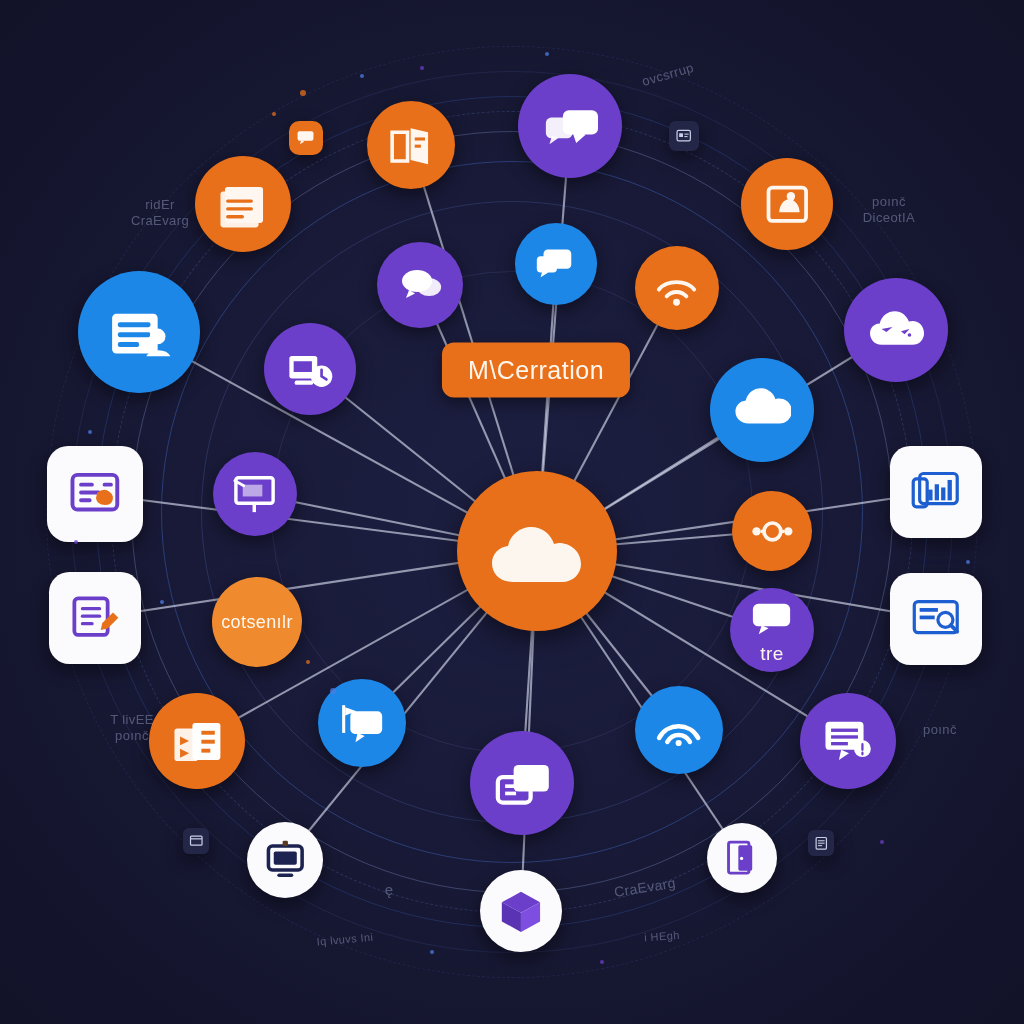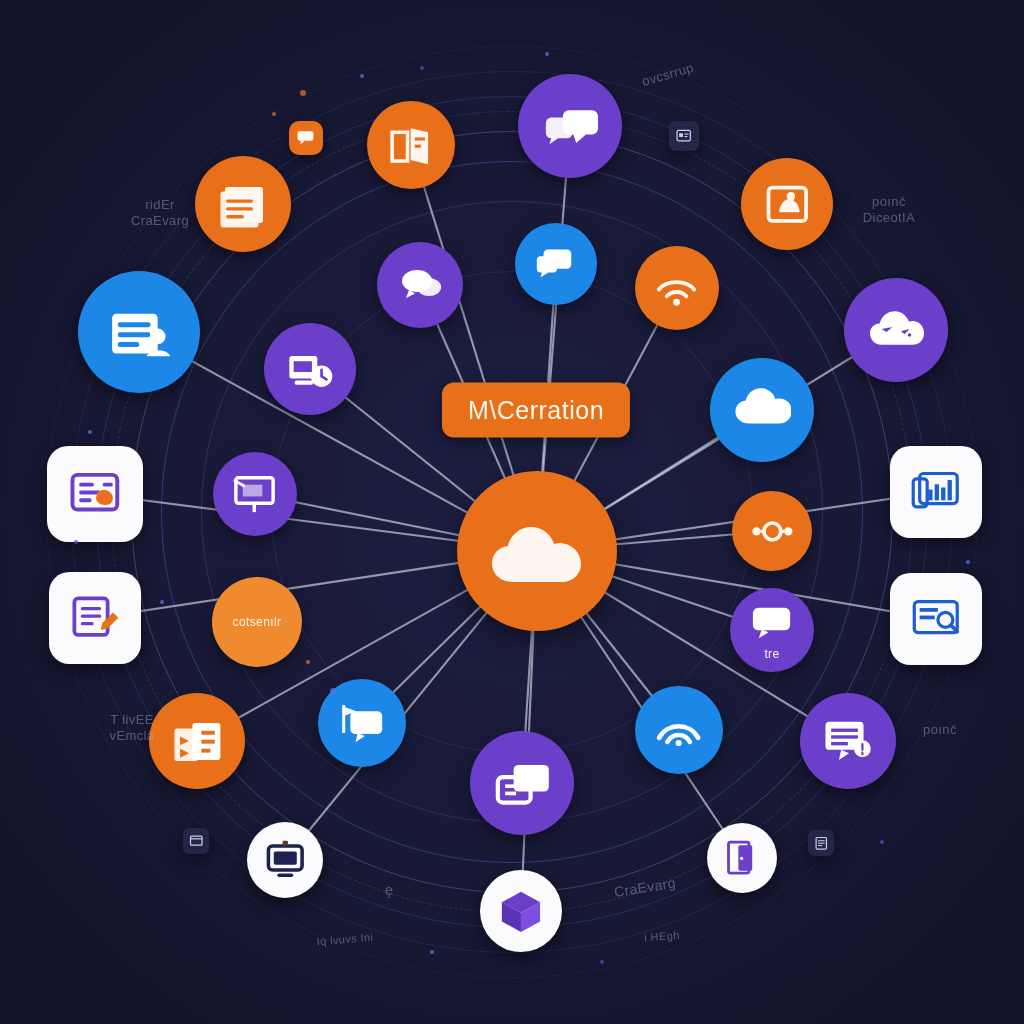--- a/index.html
+++ b/index.html
@@ -31,21 +31,21 @@
   .sq{border-radius:22%;}
   .shadow{box-shadow:0 6px 18px rgba(0,0,0,.45);}
   .ico{display:block;}
 
   
   .hub{width:160px;height:160px;border-radius:50%;background:#e8701a;
        box-shadow:0 8px 28px rgba(0,0,0,.5);}
   .hublabel{position:absolute;left:536px;top:370px;transform:translate(-50%,-50%);
        background:#e8701a;color:#fff7ee;border-radius:12px;
        padding:13px 26px;font-size:25px;letter-spacing:.5px;
-       white-space:nowrap;box-shadow:0 5px 16px rgba(0,0,0,.45);margin-top:40px;}
+       white-space:nowrap;box-shadow:0 5px 16px rgba(0,0,0,.45);}
 
   
   .flabel{position:absolute;color:#aab2d8;font-size:13px;line-height:1.25;
           opacity:.42;text-align:center;white-space:pre-line;letter-spacing:.4px;}
 
   .spark{position:absolute;border-radius:50%;}
 </style>
 </head>
 <body>
 
@@ -252,21 +252,21 @@
             <circle cx="48" cy="48" r="18" fill="none" stroke="#fff7ef" stroke-width="8"></circle>
             <circle cx="14" cy="48" r="9" fill="#fff7ef"></circle>
             <circle cx="82" cy="48" r="9" fill="#fff7ef"></circle>
             <line x1="23" y1="48" x2="32" y2="48" stroke="#fff7ef" stroke-width="7"></line>
             <line x1="64" y1="48" x2="73" y2="48" stroke="#fff7ef" stroke-width="7"></line>
           </svg>
         </div>
       </div>
       <div class="node" style="left: 257px; top: 622px;">
         <div class="shadow circ" style="width: 90px; height: 90px; background: rgb(239, 138, 46); display: flex; align-items: center; justify-content: center;">
-          <span style="color: rgb(255, 246, 236); font-size: 12px; letter-spacing: 0.4px; white-space: nowrap;">cotsenılr</span>
+          <span style="color: rgb(255, 246, 236); font-size: 18px; letter-spacing: 0.4px; white-space: nowrap;">cotsenılr</span>
         </div>
       </div>
       <div class="node" style="left: 95px; top: 618px;">
         <div class="shadow sq" style="width: 92px; height: 92px; background: rgb(251, 251, 253); display: flex; align-items: center; justify-content: center;">
           <svg class="ico" width="51.52" height="51.52" viewBox="0 0 96 96">
             <rect x="10" y="12" width="62" height="68" rx="7" fill="none" stroke="#6b3fc9" stroke-width="7"></rect>
             <rect x="22" y="28" width="38" height="6" rx="3" fill="#6b3fc9"></rect>
             <rect x="22" y="42" width="38" height="6" rx="3" fill="#6b3fc9"></rect>
             <rect x="22" y="56" width="24" height="6" rx="3" fill="#6b3fc9"></rect>
             <path d="M62 58 l20 -20 l10 10 l-20 20 l-13 3 z" fill="#e8701a"></path>
@@ -283,21 +283,21 @@
             <line x1="76" y1="60" x2="88" y2="72" stroke="#1d5fd0" stroke-width="7" stroke-linecap="round"></line>
           </svg>
         </div>
       </div>
       <div class="node" style="left: 772px; top: 630px;">
         <div class="shadow circ" style="width: 84px; height: 84px; background: rgb(107, 63, 201); display: flex; align-items: center; justify-content: center; flex-direction: column;">
           <svg class="ico" width="47.040000000000006" height="47.040000000000006" viewBox="0 0 96 96">
             <rect x="10" y="18" width="76" height="46" rx="11" fill="#ffffff"></rect>
             <path d="M28 62 l-6 18 l20 -12 z" fill="#ffffff"></path>
           </svg>
-          <span style="color: rgb(255, 246, 236); font-size: 12px; letter-spacing: 0.4px; white-space: nowrap;">tre</span>
+          <span style="color: rgb(255, 246, 236); font-size: 19px; letter-spacing: 0.4px; white-space: nowrap;">tre</span>
         </div>
       </div>
       <div class="node" style="left: 197px; top: 741px;">
         <div class="shadow circ" style="width: 96px; height: 96px; background: rgb(232, 112, 26); display: flex; align-items: center; justify-content: center;">
           <svg class="ico" width="53.760000000000005" height="53.760000000000005" viewBox="0 0 96 96">
             <rect x="40" y="16" width="50" height="66" rx="5" fill="#fff"></rect>
             <rect x="8" y="26" width="42" height="58" rx="5" fill="#fff" opacity=".9"></rect>
             <path d="M18 40 l16 8 l-16 8 z" fill="#e8701a"></path>
             <path d="M18 62 l16 8 l-16 8 z" fill="#e8701a"></path>
             <rect x="56" y="30" width="24" height="7" fill="#e8701a"></rect>
@@ -408,21 +408,21 @@
 
   <div class="hublabel">M\Cerration</div>
 
   <div id="alabels">
       <div class="flabel" style="left: 668px; top: 75px; font-size: 13px; transform: translate(-50%, -50%) rotate(-16deg);">ovcsrrup</div>
       <div class="flabel" style="left: 160px; top: 213px; font-size: 13px; transform: translate(-50%, -50%) rotate(0deg);">ridEr
 CraEvarg</div>
       <div class="flabel" style="left: 889px; top: 210px; font-size: 13px; transform: translate(-50%, -50%) rotate(0deg);">poınč
 DiceotIA</div>
       <div class="flabel" style="left: 132px; top: 728px; font-size: 13px; transform: translate(-50%, -50%) rotate(0deg);">T livEE
-vEmclà</div>
+poınč</div>
       <div class="flabel" style="left: 940px; top: 730px; font-size: 13px; transform: translate(-50%, -50%) rotate(0deg);">poınč</div>
       <div class="flabel" style="left: 645px; top: 888px; font-size: 14px; transform: translate(-50%, -50%) rotate(-9deg);">CraEvarg</div>
       <div class="flabel" style="left: 389px; top: 890px; font-size: 15px; transform: translate(-50%, -50%) rotate(0deg);">ę</div>
       <div class="flabel" style="left: 345px; top: 940px; font-size: 11px; transform: translate(-50%, -50%) rotate(-5deg);">Iq lvuvs  Ini</div>
       <div class="flabel" style="left: 662px; top: 937px; font-size: 11px; transform: translate(-50%, -50%) rotate(-4deg);">i HEgh</div>
     </div>
   <div id="sparks">
       <div class="spark" style="left: 300px; top: 90px; width: 6px; height: 6px; background: rgb(232, 112, 26); opacity: 0.75;"></div>
       <div class="spark" style="left: 360px; top: 74px; width: 4px; height: 4px; background: rgb(77, 125, 224); opacity: 0.75;"></div>
       <div class="spark" style="left: 420px; top: 66px; width: 4px; height: 4px; background: rgb(107, 63, 201); opacity: 0.75;"></div>

